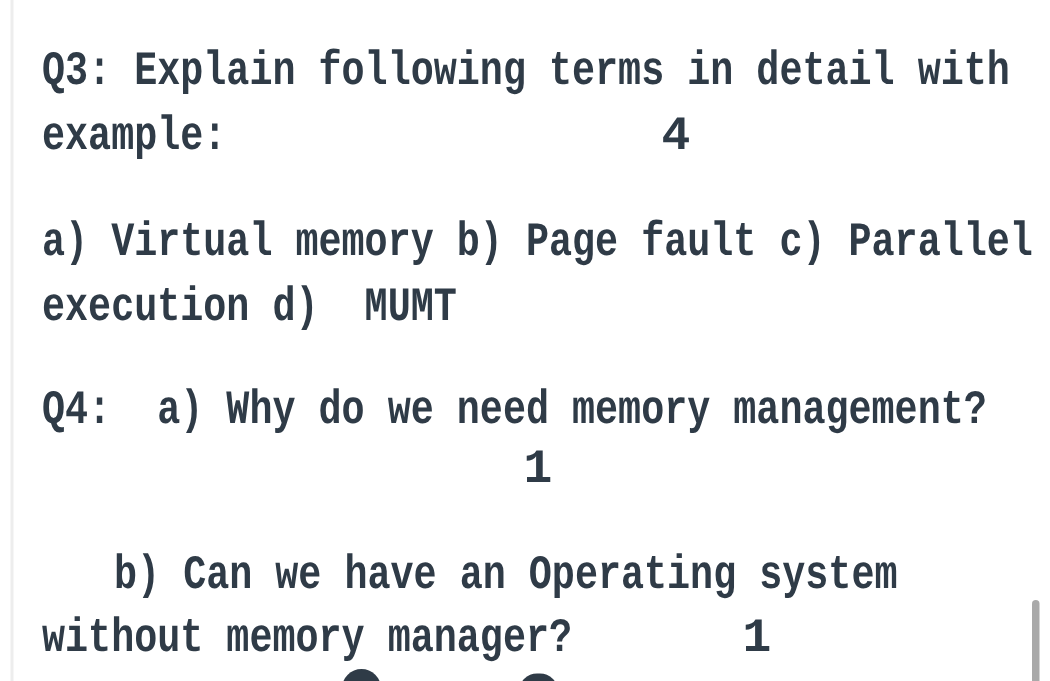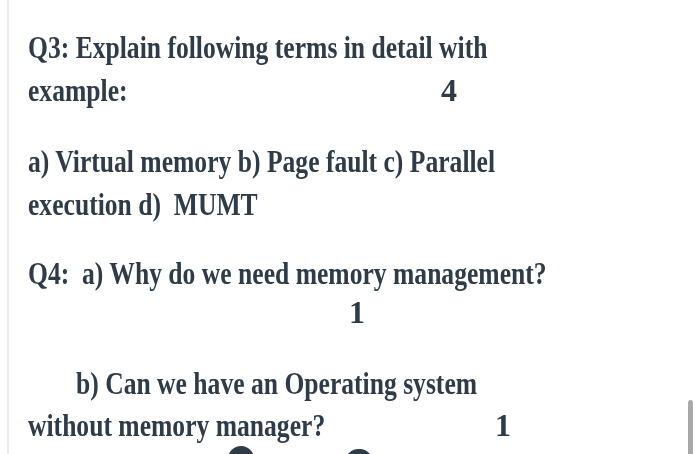--- a/index.html
+++ b/index.html
@@ -2,21 +2,21 @@
 <html style="--background: #ffffff; --text: #2f3b47; --scrollbar: #a9a9a9; --page-edge-line: #ededed;"><head>
 <meta charset="utf-8">
 <style>
   html, body { margin: 0; padding: 0; }
   .screen {
     position: relative;
     width: 700px;
     height: 454px;
     background: var(--background, #ffffff);
     overflow: hidden;
-    font-family: Liberation Serif, serif;
+    font-family: Liberation Mono, monospace;
     text-align: right;
   }
   .page-edge {
     position: absolute;
     left: 7px; top: 0;
     width: 2px; height: 454px;
     background: var(--page-edge-line, #ededed);
   }
   .tl {
     position: absolute;

